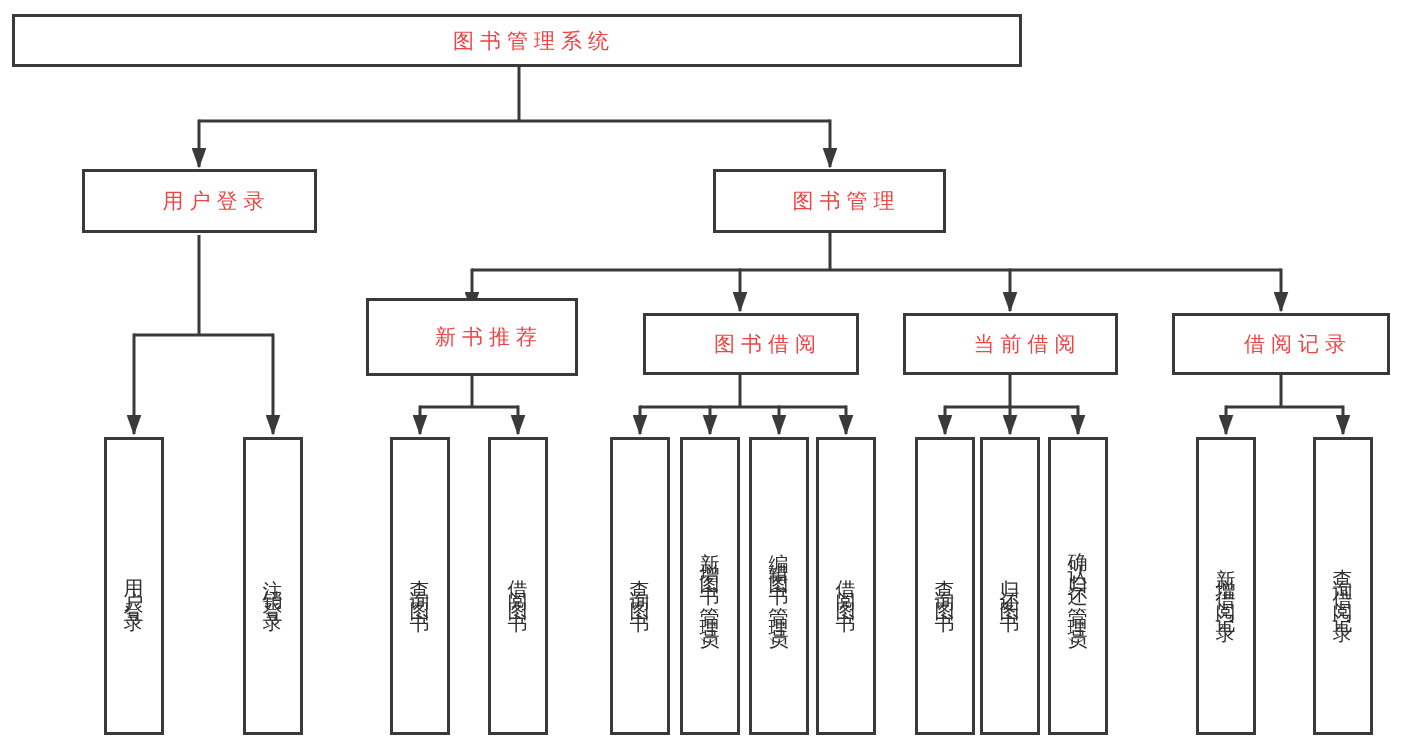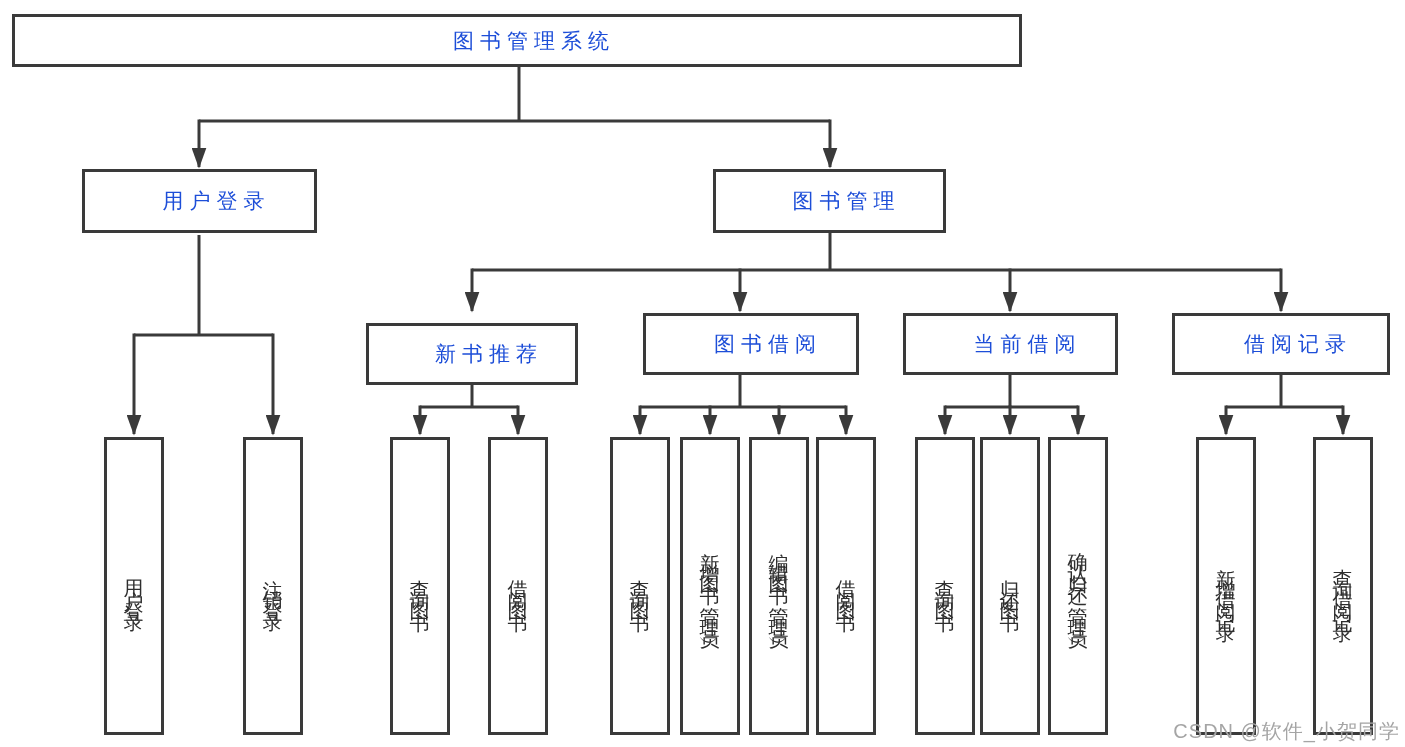--- a/index.html
+++ b/index.html
@@ -22,21 +22,21 @@
     position: absolute;
     box-sizing: border-box;
     border: 3px solid #3a3a3a;
     background: #ffffff;
     display: flex;
     align-items: center;
     justify-content: center;
     font-size: 21px;
     letter-spacing: 6px;
     text-indent: 6px;
-    color: #1d4ed8;
+    color: #ef4444;
     z-index: 2;
     white-space: nowrap;
     padding-left: 28px;
   }
   .leaf {
     position: absolute;
     box-sizing: border-box;
     border: 3px solid #3a3a3a;
     background: #ffffff;
     display: flex;
@@ -113,21 +113,21 @@
       <line x1="1226" y1="405.5" x2="1226" y2="434" marker-end="url(#ah)"></line>
       <line x1="1343" y1="405.5" x2="1343" y2="434" marker-end="url(#ah)"></line>
     </g>
   </svg>
 
   <div class="node" style="left:12px; top:14px; width:1010px; height:53px;">图书管理系统</div>
 
   <div class="node" style="left:82px; top:169px; width:235px; height:64px;">用户登录</div>
   <div class="node" style="left:713px; top:169px; width:233px; height:64px;font-family:Liberation Serif, serif;">图书管理</div>
 
-  <div class="node" style="left:366px; top:323px; width:212px; height:62px;">新书推荐</div>
+  <div class="node" style="left:366px; top:298px; width:212px; height:78px;">新书推荐</div>
   <div class="node" style="left:632px; top:313px; width:216px; height:62px;margin-left:11px;">图书借阅</div>
   <div class="node" style="left:1172px; top:313px; width:218px; height:62px;">借阅记录</div>
   <div class="node" style="left:903px; top:313px; width:215px; height:62px;">当前借阅</div>
 
   <div class="leaf" style="left:104px;">
     <span>用户登录</span>
   </div>
   <div class="leaf" style="left:243px;">
     <span>注销登录</span>
   </div>
@@ -162,15 +162,14 @@
     <span>确认归还（管理员）</span>
   </div>
 
   <div class="leaf" style="left:1196px;">
     <span>新增借阅记录</span>
   </div>
   <div class="leaf" style="left:1313px;">
     <span>查询借阅记录</span>
   </div>
 
-  <div class="watermark">CSDN @软件_小贺同学</div>
 
 </div>
 
 </body></html>

